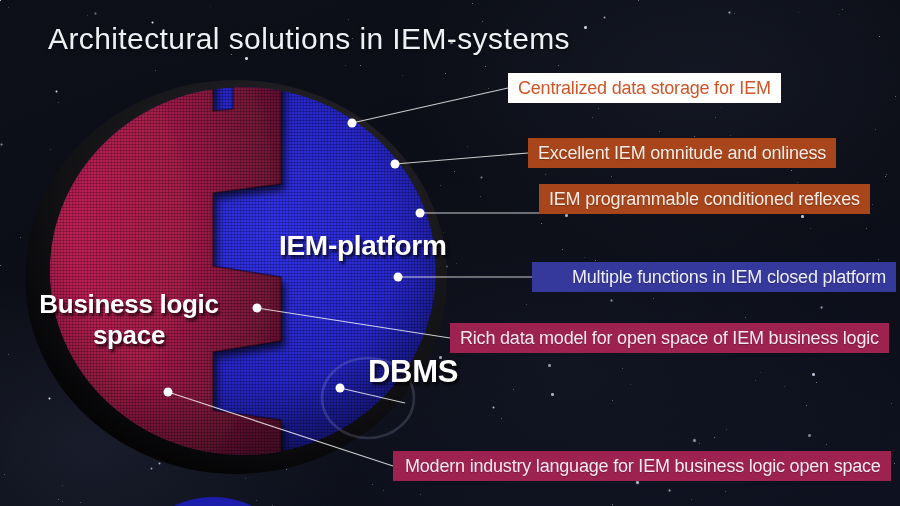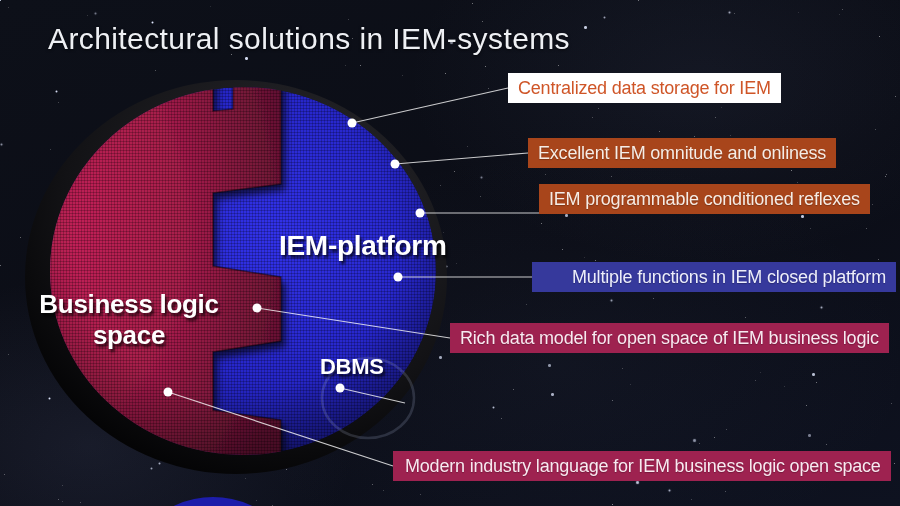--- a/index.html
+++ b/index.html
@@ -22,21 +22,21 @@
     text-shadow:0 1px 3px rgba(0,0,0,.6);
   }
   svg.diagram{position:absolute;left:0;top:0;}
   .circle-label{
     position:absolute;color:#fff;font-weight:bold;
     text-shadow:2px 3px 3px rgba(0,0,0,.75);
     letter-spacing:-.3px;white-space:nowrap;
   }
   .lbl-business{left:0;top:289px;width:218px;text-align:center;font-size:26px;line-height:31px;margin-left:20px;}
   .lbl-platform{left:279px;top:230px;font-size:28px;}
-  .lbl-dbms{left:320px;top:354px;font-size:22px;}
+  .lbl-dbms{left:320px;top:354px;font-size:31px;padding-left:48px;}
   .callout{
     position:absolute;height:30px;line-height:30px;padding:0 10px;
     font-size:18px;letter-spacing:-.2px;white-space:nowrap;
     text-shadow:0 1px 1px rgba(0,0,0,.25);
   }
   .callout.c1{left:508px;top:73px;text-shadow:none;font-weight:500;}
   .callout.c2{left:528px;top:138px;}
   .callout.c3{left:539px;top:184px;}
   .callout.c4{left:532px;top:262px;}
   .callout.c5{left:450px;top:323px;text-align:center;}

